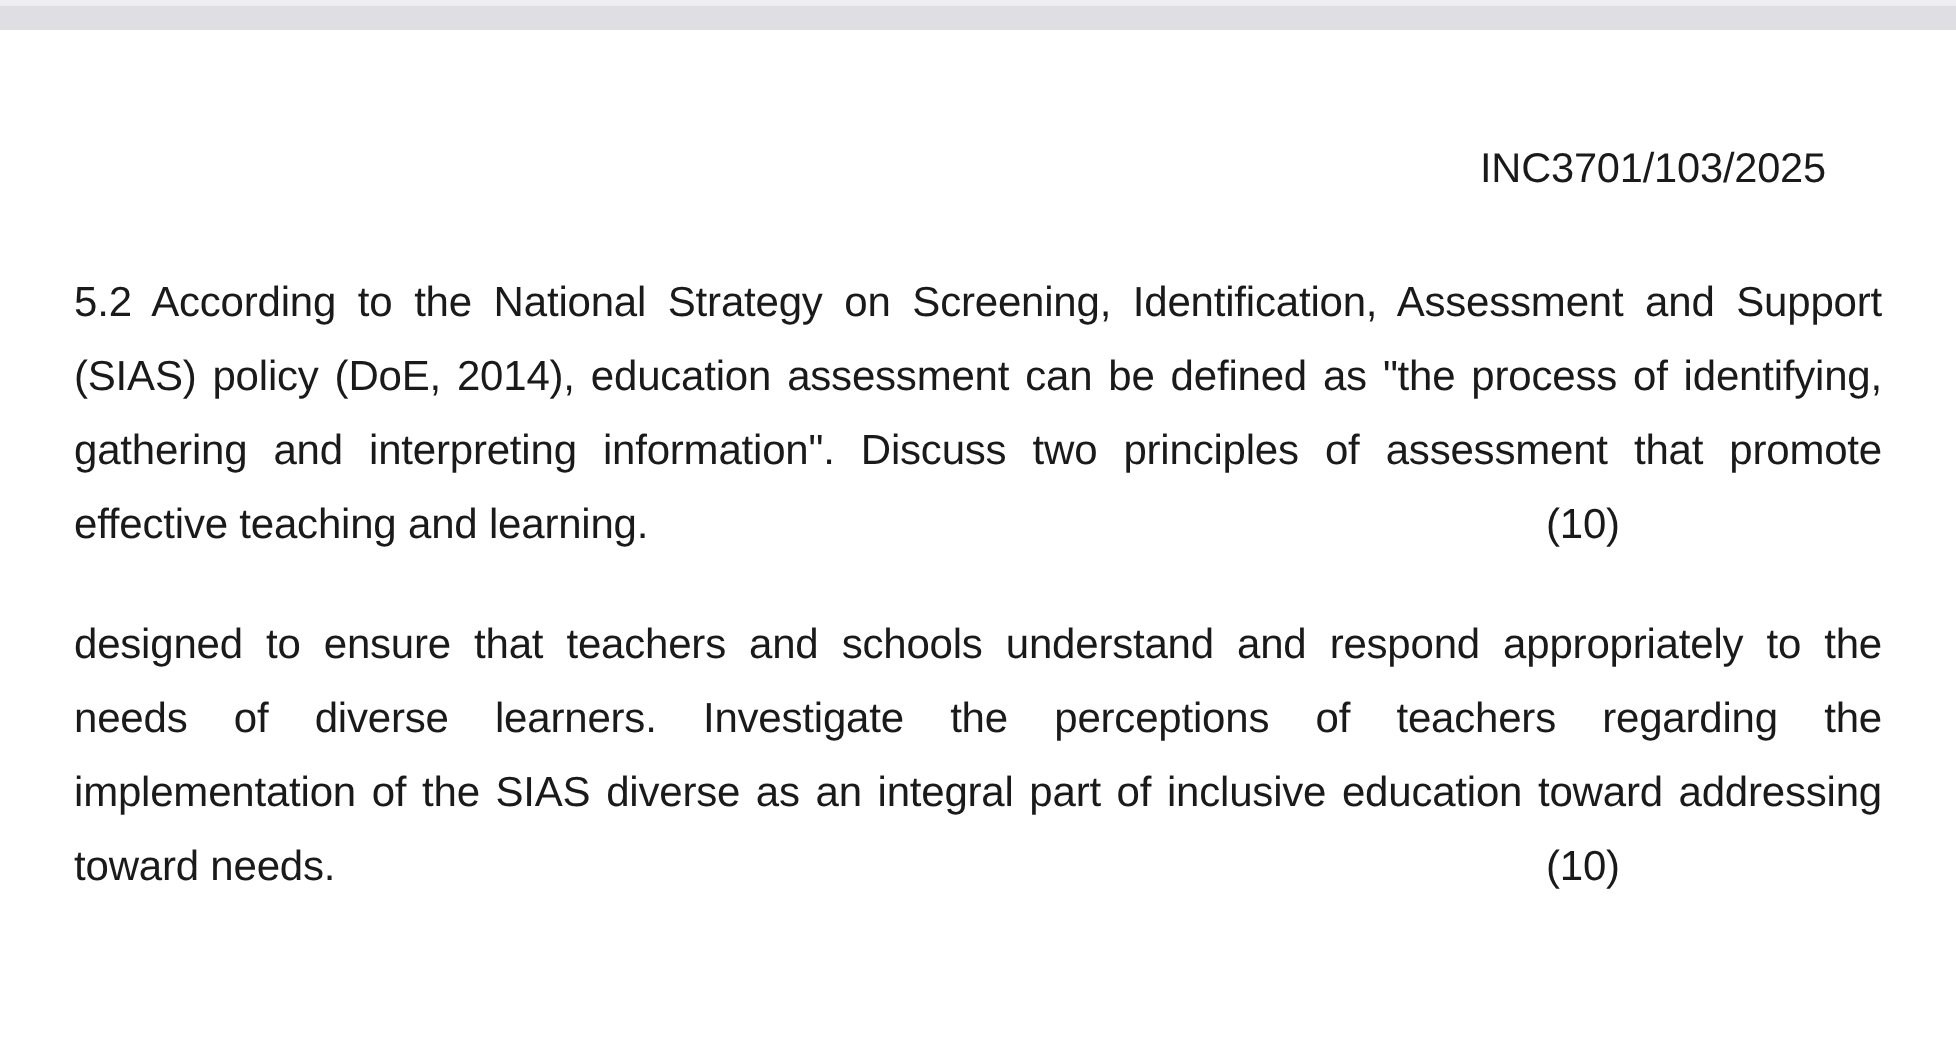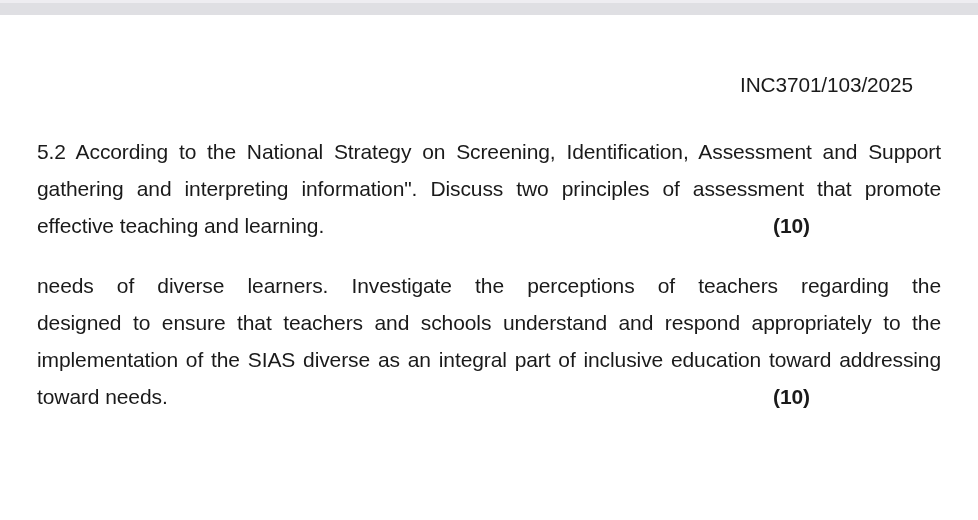--- a/index.html
+++ b/index.html
@@ -48,46 +48,47 @@
   }
   .last-line {
     position: relative;
     text-align: center;
     text-align-last: left;
   }
   .marks {
     position: absolute;
     left: 736px;
     top: 0;
-    font-weight: bold;
+    font-weight: normal;
   }
 </style>
 </head>
 <body>
 
 <div class="page">
 
   <div class="top-bar"></div>
 
   <div class="doc-ref">INC3701/103/2025</div>
 
   <div class="content">
 
     <div class="q-block">
       <div class="text-line">5.2 According to the National Strategy on Screening, Identification, Assessment and Support</div>
+      <div class="text-line">(SIAS) policy (DoE, 2014), education assessment can be defined as "the process of identifying,</div>
       <div class="text-line">gathering and interpreting information". Discuss two principles of assessment that promote</div>
       <div class="text-line last-line">
         <span>effective teaching and learning.</span>
         <span class="marks">(10)</span>
       </div>
     </div>
 
     <div class="q-block">
+      <div class="text-line">designed to ensure that teachers and schools understand and respond appropriately to the</div>
       <div class="text-line">needs of diverse learners. Investigate the perceptions of teachers regarding the</div>
-      <div class="text-line">designed to ensure that teachers and schools understand and respond appropriately to the</div>
       <div class="text-line">implementation of the SIAS diverse as an integral part of inclusive education toward addressing</div>
       <div class="text-line last-line">
         <span>toward needs.</span>
         <span class="marks">(10)</span>
       </div>
     </div>
 
   </div>
 
 </div>

